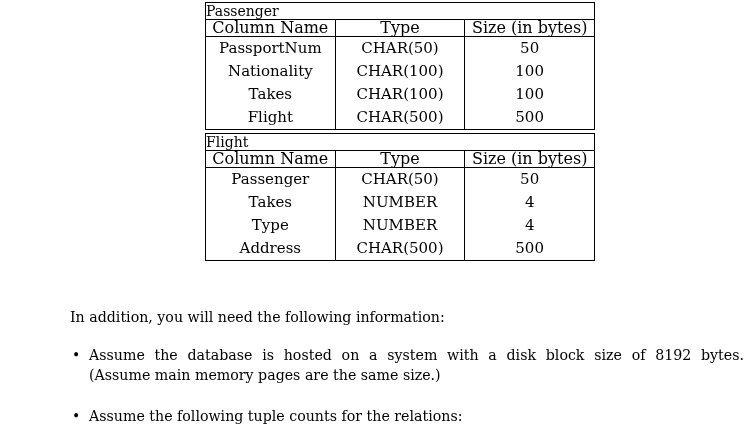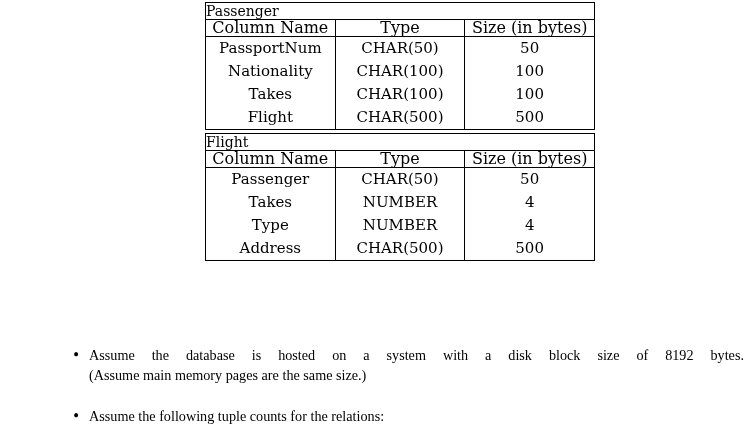--- a/index.html
+++ b/index.html
@@ -119,25 +119,23 @@
 
   #bullet-1 { top: 345px; }
   #bullet-2 { top: 406px; }
 
   
   .justified-line {
     text-align: justify;
     text-align-last: justify;
     width: 655px;
     white-space: normal;
-    font-family: Liberation Serif, serif;
   }
   .plain-line {
     white-space: nowrap;
-    font-family: Liberation Serif, serif;
   }
 </style>
 </head>
 <body>
 
 <div class="page">
 
   <div class="tables-block">
 
     <table class="schema">
@@ -203,20 +201,21 @@
             <span class="dline">4</span>
             <span class="dline">4</span>
             <span class="dline">500</span>
           </td>
         </tr>
       </tbody>
     </table>
 
   </div>
 
+  <div class="para" id="intro-line">In addition, you will need the following information:</div>
 
   <div class="bullet-item" id="bullet-1">
     <span class="bullet-dot">•</span>
     <div class="bullet-body">
       <div class="justified-line">Assume the database is hosted on a system with a disk block size of 8192 bytes.</div>
       <div class="plain-line">(Assume main memory pages are the same size.)</div>
     </div>
   </div>
 
   <div class="bullet-item" id="bullet-2">

